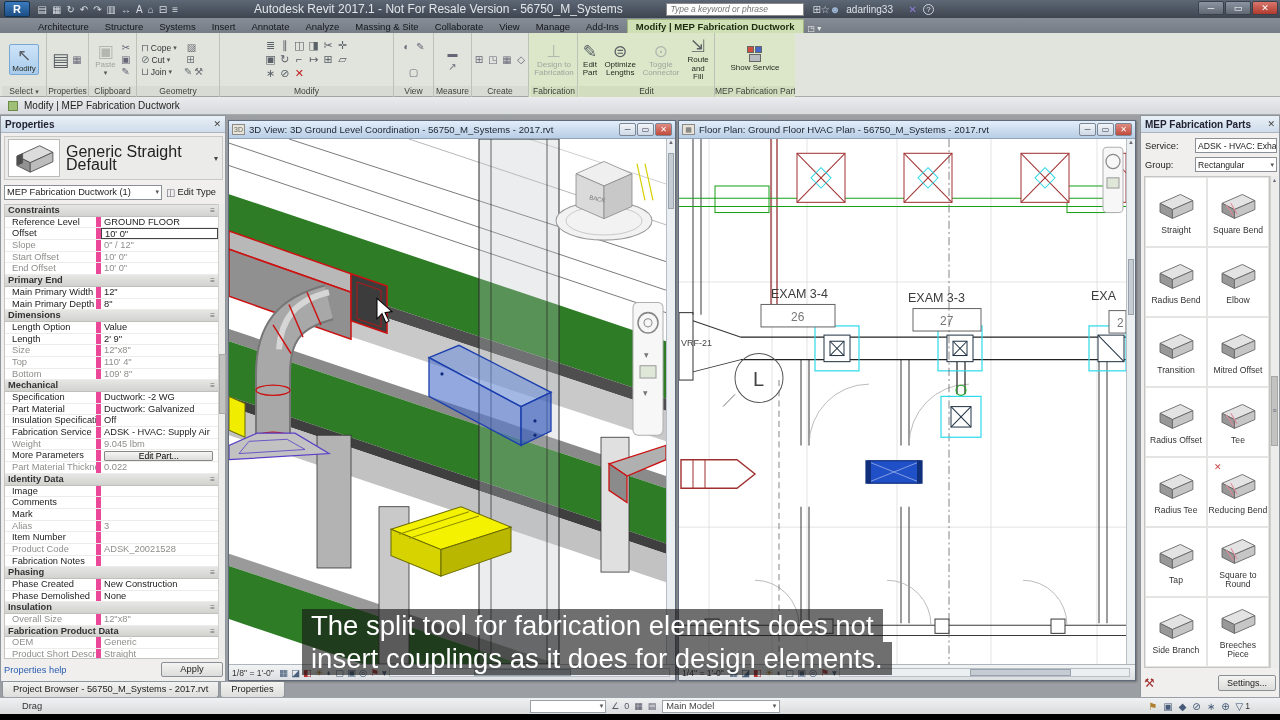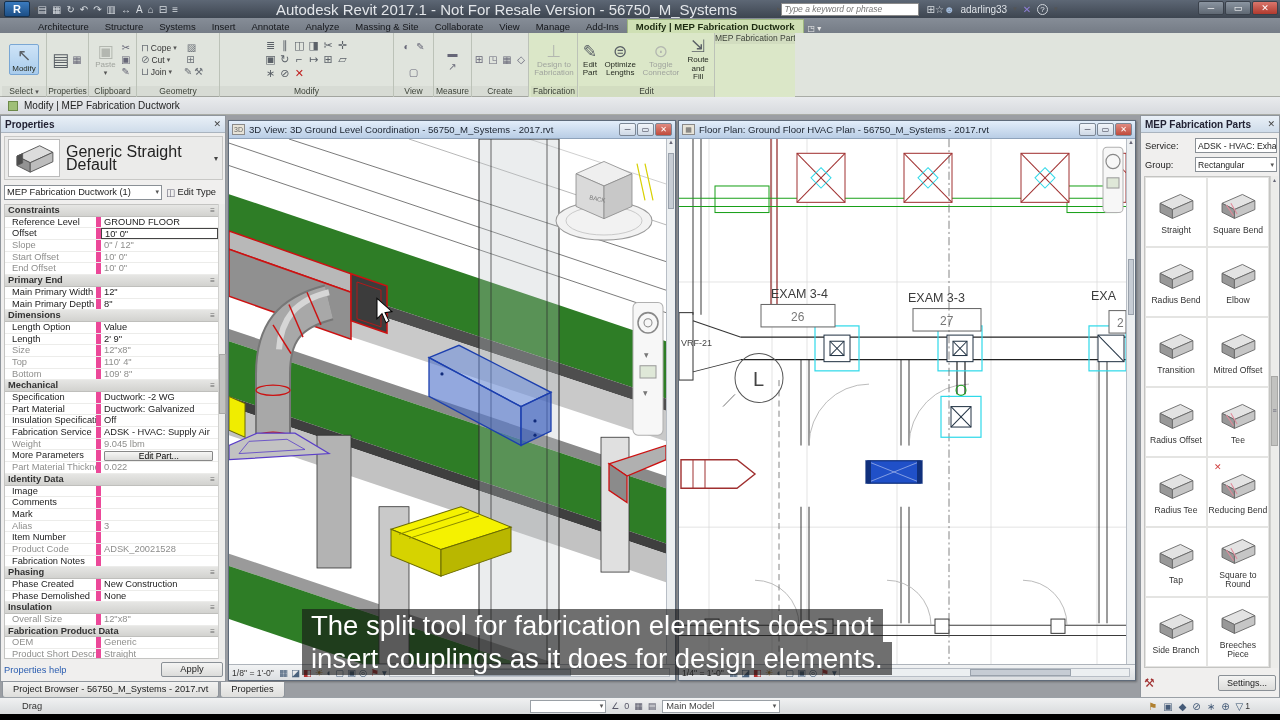--- a/index.html
+++ b/index.html
@@ -5,21 +5,21 @@
   *{box-sizing:border-box;margin:0;padding:0}
   html,body{background:#000}
   body{font-family:"Liberation Sans","DejaVu Sans",sans-serif}
   #app{position:relative;width:1280px;height:720px;overflow:hidden;background:#9b9ea3;font-size:10px;color:#222}
 
   
   #titlebar{position:absolute;left:0;top:0;width:1280px;height:18px;background:linear-gradient(#5d6775,#3d4550);display:flex;align-items:center;color:#e8e8e8;font-size:10px}
   #revit-logo{width:26px;height:16px;background:linear-gradient(#3a7bbf,#1d4f86);border:1px solid #16324f;border-radius:2px;color:#fff;font-weight:bold;font-size:11px;text-align:center;line-height:14px;margin:0 4px}
   #qat{display:flex;gap:5px;align-items:center;color:#d8dde2;font-size:10px}
   #qat .icon{cursor:default}
-  #title-text{flex:0 0 auto;margin-left:98px;color:#e3e6ea;font-size:15px;white-space:nowrap}
+  #title-text{flex:0 0 auto;margin-left:76px;color:#e3e6ea;font-size:12px;white-space:nowrap}
   #search-wrap{margin-left:40px;display:flex;align-items:center}
   #search-box{width:138px;height:13px;border:1px solid #8a8a8a;background:#fff;color:#555;font-style:italic;font-size:8.5px;padding:0 3px}
   #title-right{display:flex;align-items:center;gap:6px;margin-left:8px;font-size:10px;color:#dfe3e8}
   #help-icon{display:inline-block;width:11px;height:11px;border:1px solid #cfd4da;border-radius:50%;text-align:center;line-height:10px;font-size:8px}
   #win-btns{position:absolute;right:2px;top:1px;display:flex;gap:1px}
   #win-btns .wbtn{width:26px;height:14px;font-size:9px;text-align:center;line-height:13px;color:#fff;background:linear-gradient(#8b95a1,#5f6873);border:1px solid #3a414b;border-radius:2px}
   #win-btns .close{background:linear-gradient(#d9766c,#b03a2e)}
 
   
   #ribbon-tabs{position:absolute;left:0;top:18px;width:1280px;height:15px;background:linear-gradient(#868d97,#757c86);display:flex;align-items:flex-end;padding-left:30px}
@@ -335,20 +335,30 @@
           </div>
         <div class="bigbtn">
             <span class="bicon">⇲</span>
             <span>Route and Fill</span>
           </div>
       </div>
       <div class="rp-label">Edit</div>
     </div>
 
     <div class="rpanel" style="left:715px;width:80px;background:transparent;border-right:none">
+      <div class="rp-body">
+          <div class="bigbtn">
+        <span id="show-service-icon">
+              <b class="r"></b>
+              <b class="b"></b>
+              <b class="g"></b>
+            </span>
+        <span>Show Service</span>
+          </div>
+        </div>
       <div class="rp-label">MEP Fabrication Parts</div>
     </div>
   </div>
 
   <div id="options-bar">
     <span class="chip"></span>
     <span>Modify | MEP Fabrication Ductwork</span>
   </div>
 
   <div id="prop-palette" class="palette">

